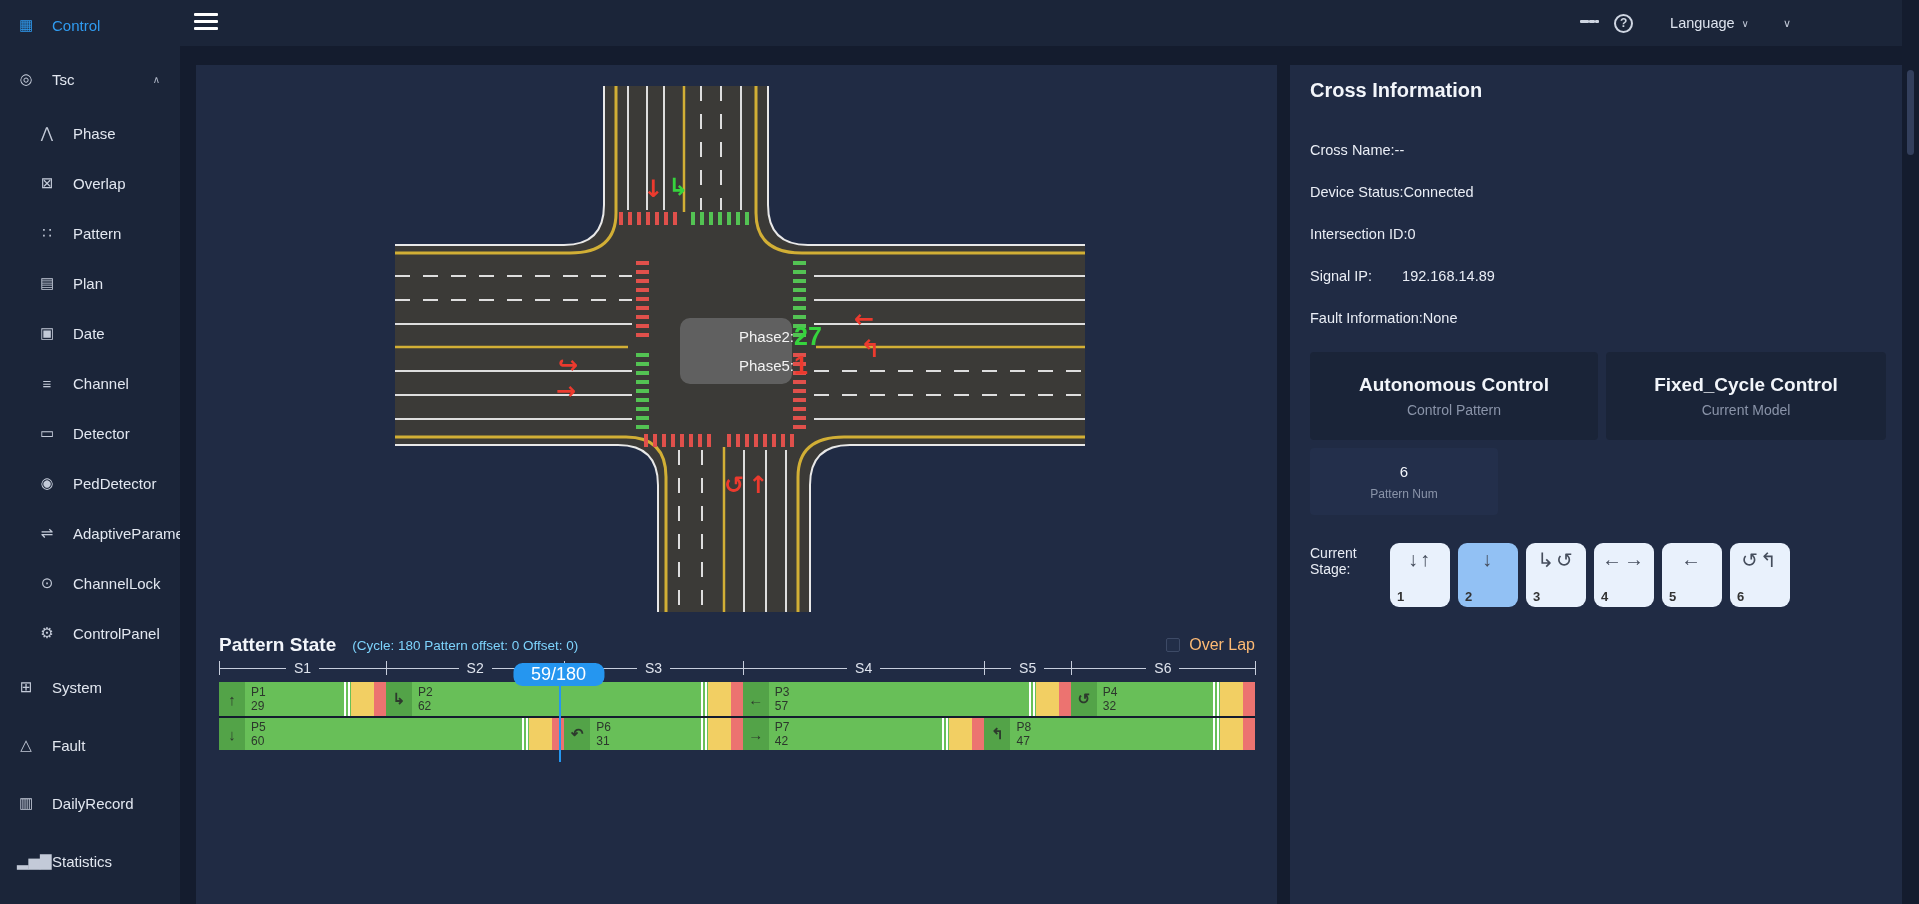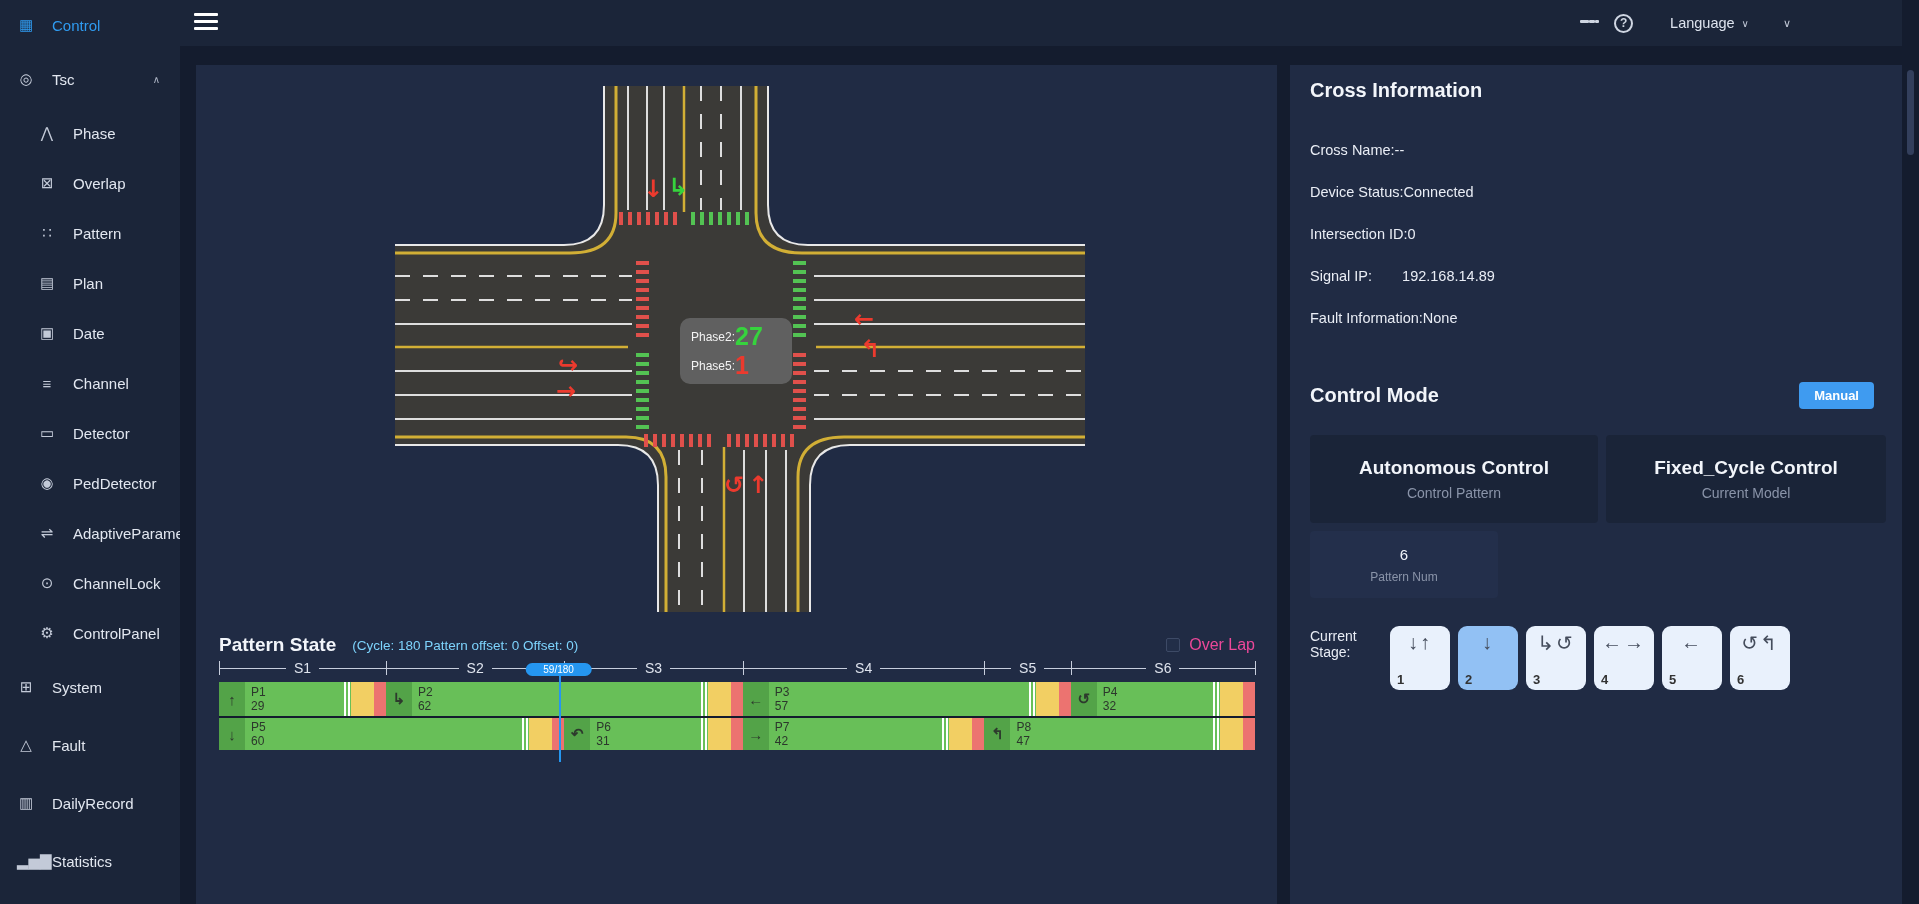--- a/index.html
+++ b/index.html
@@ -41,45 +41,45 @@
   svg .ld { stroke:#dedede; stroke-width:2; fill:none; stroke-dasharray:15 13; }
   svg .ly { stroke:#d2af35; stroke-width:2.5; fill:none; }
   svg .cw { stroke:#e8e8e8; stroke-width:2; fill:none; }
   svg .cy { stroke:#d2af35; stroke-width:3; fill:none; }
   svg text.ar { font-family:"DejaVu Sans", sans-serif; font-size:24px; font-weight:bold; }
   svg text.ar.red { fill:#ec3a2e; } svg text.ar.grn { fill:#36d33d; }
 
   .phasebox { position:absolute; left:484px; top:253px; width:112px; height:66px;
               background:rgba(100,100,100,.92); border-radius:10px; padding:4px 11px; z-index:3; }
   .phasebox .row { display:flex; align-items:center; height:29px; }
-  .phasebox .lbl { color:#f3f3f3; font-size:12px; }
+  .phasebox .lbl { color:#f3f3f3; font-size:15px;margin-left:48px; }
   .phasebox .val { font-size:25px; font-weight:bold; line-height:1; }
 
   
   .pattern { position:absolute; left:23px; top:568px; width:1036px; }
   .p-head { display:flex; align-items:center; gap:16px; height:24px; }
   .p-title { color:#f2f5fa; font-size:19px; font-weight:bold; }
   .p-sub { color:#7dd3fc; font-size:13.5px; }
-  .overlap { margin-left:auto; display:flex; align-items:center; gap:9px; color:#ec4899; font-size:16px; cursor:pointer; }
+  .overlap { margin-left:auto; display:flex; align-items:center; gap:9px; color:#fdba74; font-size:16px; cursor:pointer; }
   .cb { width:14px; height:14px; border:1px solid #3d4a66; background:#222e48; border-radius:2px; }
 
   .ruler { position:relative; height:22px; margin-top:0; display:flex; }
   .rseg { display:flex; align-items:center; gap:8px; color:#dfe4ee; font-size:14px; }
   .rline { flex:1; height:1px; background:#c7cedd; }
   .rtick { position:absolute; top:4px; width:1px; height:14px; background:#c7cedd; }
 
   .barswrap { position:relative; margin-top:3px; }
   .brow { display:flex; height:34px; }
   .brow + .brow { border-top:2px solid #141c2e; }
   .phase { position:relative; display:flex; align-items:center; height:100%; }
   .phead { width:26px; height:100%; flex:none; display:flex; align-items:center; justify-content:center;
            color:#2d3a2d; font-size:15px; font-weight:bold; }
   .plab { margin-left:6px; font-size:12px; line-height:1.2; color:#2c372c; z-index:1; }
   .ptail { position:absolute; right:0; top:0; height:100%; display:flex; }
-  .badge { position:absolute; top:-19px; transform:translateX(-50%); color:#fff; font-size:10px;
+  .badge { position:absolute; top:-19px; transform:translateX(-50%); color:#fff; font-size:18px;
            padding:1px 18px; z-index:6; white-space:nowrap;border-radius:9px; }
   .cursor { position:absolute; top:-19px; bottom:-12px; width:2px; z-index:5; }
 
   
   .panel { position:absolute; left:1290px; top:65px; width:612px; height:839px; background:#202b44;
            padding:14px 20px 0 20px; color:#e9edf5; }
   .panel h2 { font-size:20px; font-weight:600; color:#f2f5fa; }
   .info { margin-top:40px; }
   .info-row { margin-bottom:26px; font-size:14.5px; }
   .info-row .val.gap { margin-left:30px; }
@@ -482,24 +482,20 @@
 
   <aside class="panel">
     <h2>Cross Information</h2>
     <div class="info">
         <div class="info-row"><span class="lbl">Cross Name:</span><span class="val">--</span></div>
         <div class="info-row"><span class="lbl">Device Status:</span><span class="val">Connected</span></div>
         <div class="info-row"><span class="lbl">Intersection ID:</span><span class="val">0</span></div>
         <div class="info-row"><span class="lbl">Signal IP:</span><span class="val gap">192.168.14.89</span></div>
         <div class="info-row"><span class="lbl">Fault Information:</span><span class="val">None</span></div>
       </div>
-    <div class="cm-head">
-      <h2>Control Mode</h2>
-      <button class="manual">Manual</button>
-    </div>
     <div class="cards">
         <div class="ctl-card">
           <div class="t">Autonomous Control</div>
           <div class="s">Control Pattern</div>
         </div>
         <div class="ctl-card">
           <div class="t">Fixed_Cycle Control</div>
           <div class="s">Current Model</div>
         </div>
       </div>

